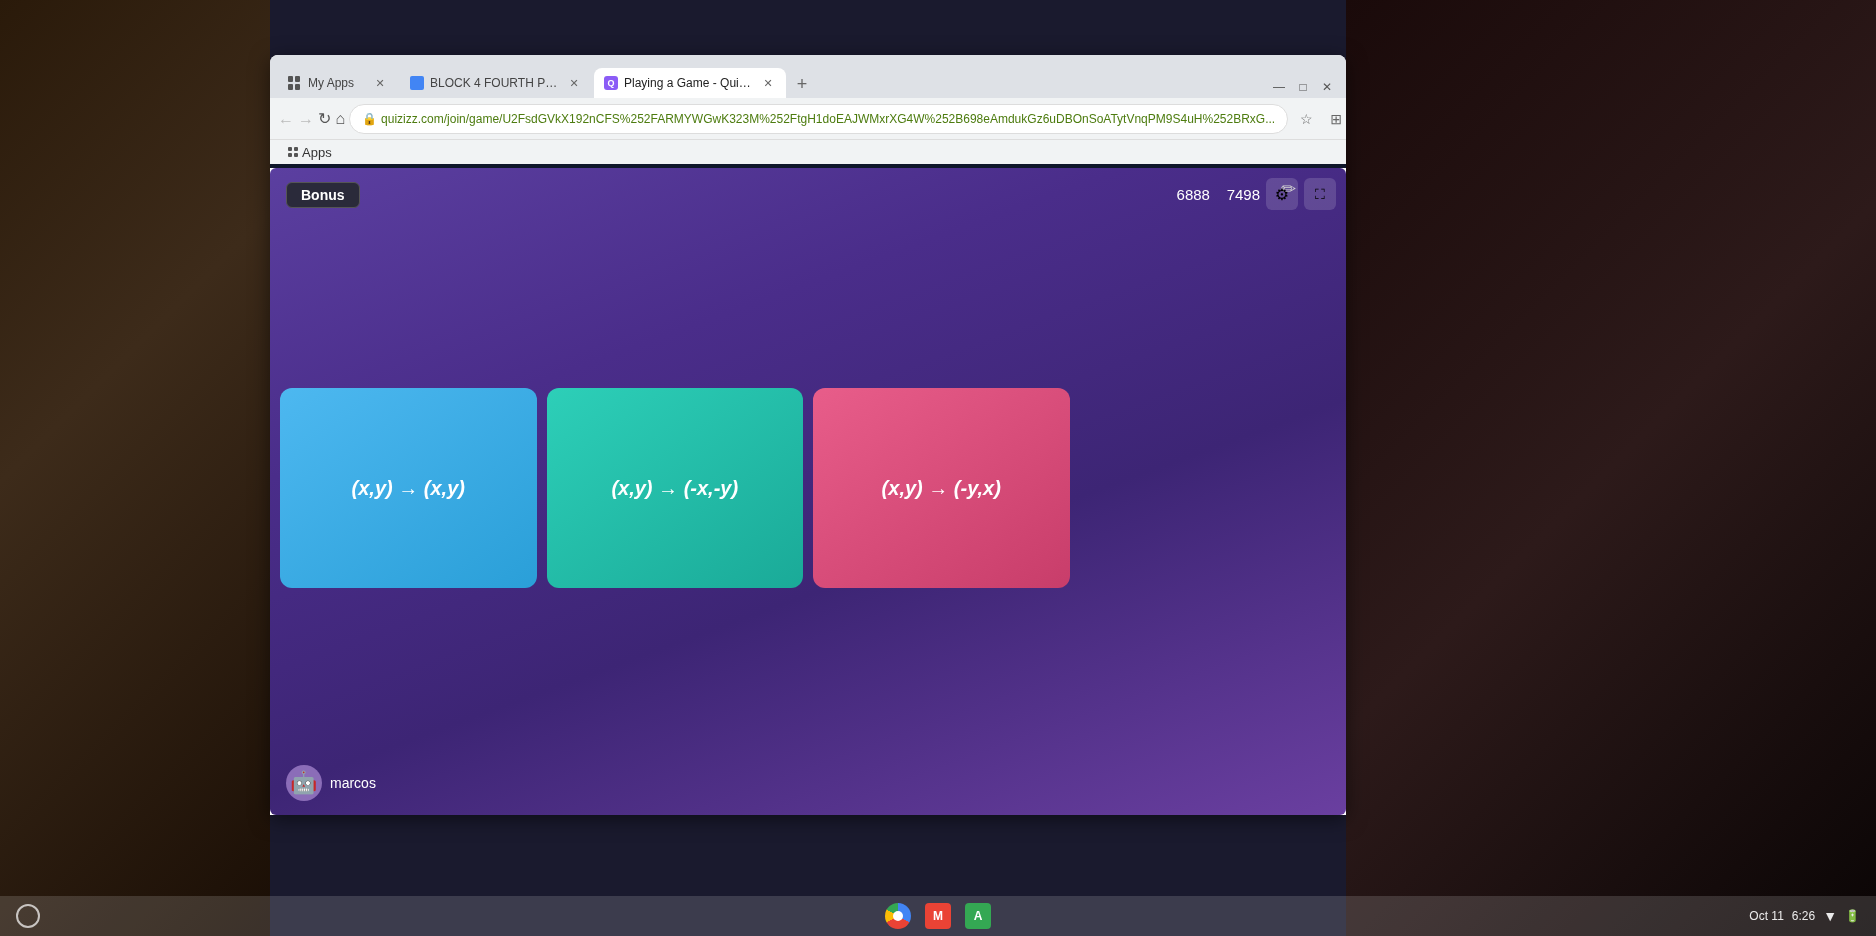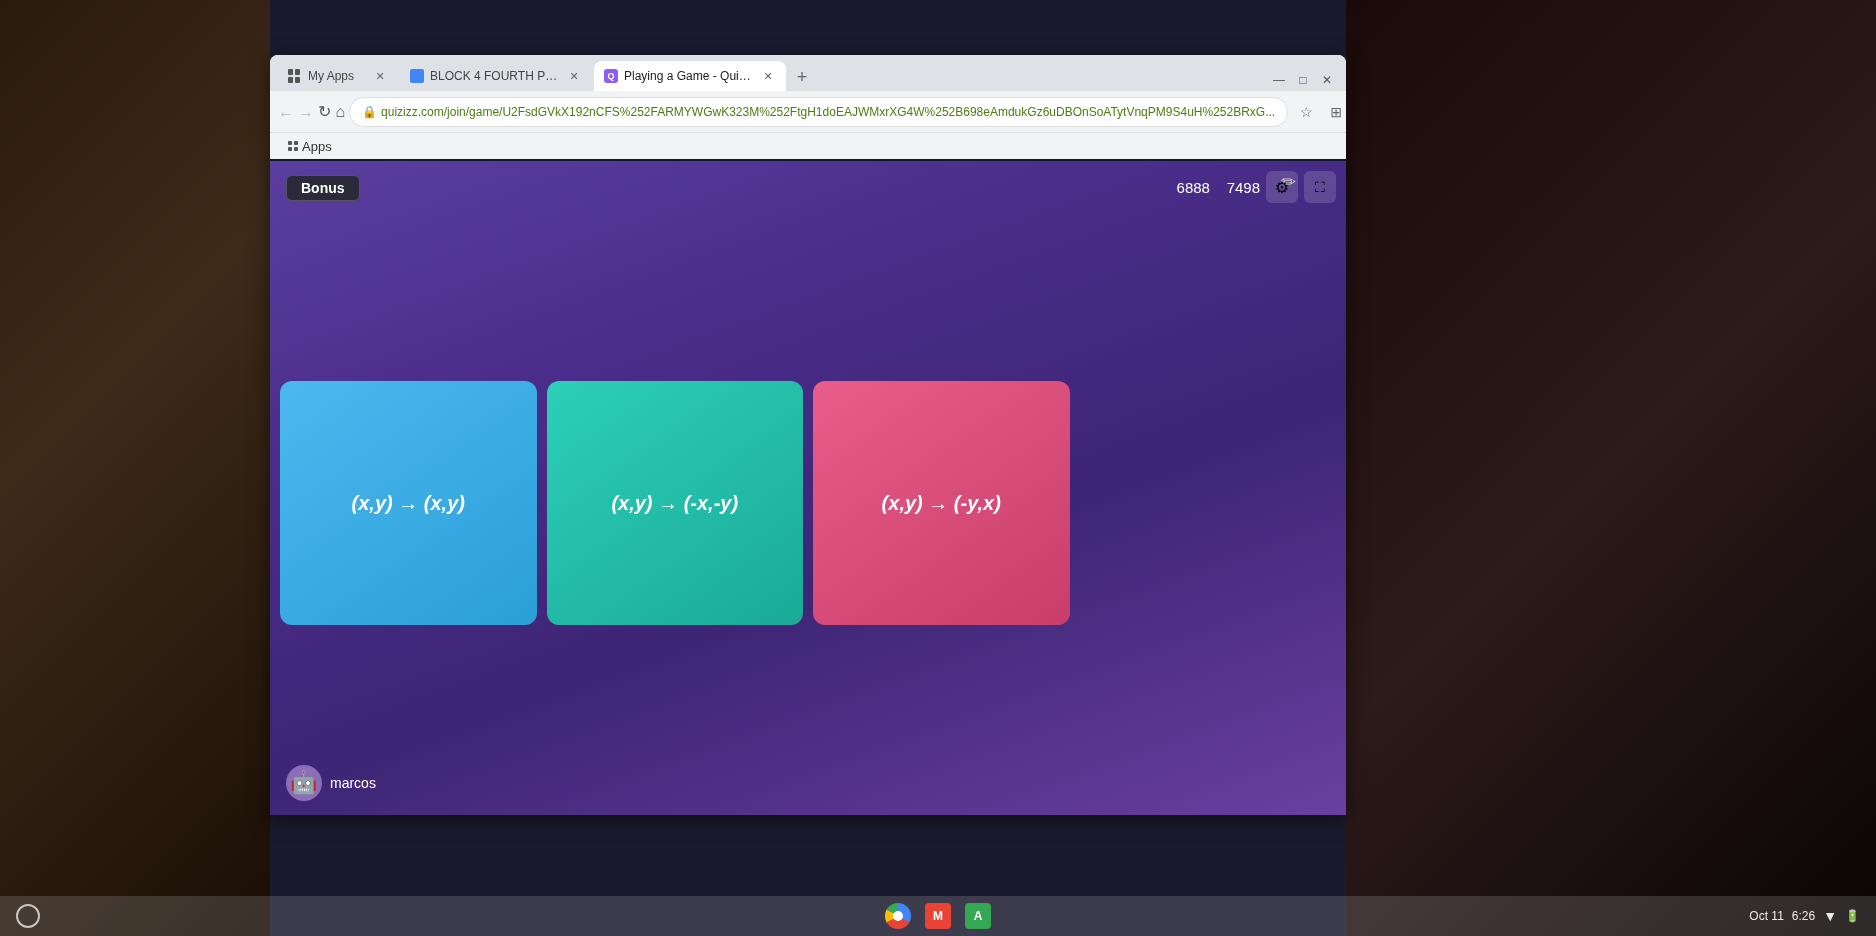--- a/index.html
+++ b/index.html
@@ -40,21 +40,21 @@
       box-shadow: 0 4px 20px rgba(0,0,0,0.5);
       z-index: 10;
       overflow: hidden;
       display: flex;
       flex-direction: column;
     }
 
     
     .tab-bar {
       background: #dee1e6;
-      height: 36px;
+      height: 43px;
       display: flex;
       align-items: flex-end;
       padding: 0 8px;
       gap: 2px;
       flex-shrink: 0;
     }
     .tab {
       height: 30px;
       background: #dee1e6;
       border-radius: 8px 8px 0 0;
@@ -160,21 +160,21 @@
       font-size: 14px;
     }
 
     
     .apps-row {
       background: #f1f3f4;
       height: 28px;
       display: flex;
       align-items: center;
       padding: 0 12px;
-      border-bottom: 2px solid #0f172a;
+      border-bottom: 4px solid #0f172a;
       flex-shrink: 0;
     }
     .apps-btn {
       display: flex;
       align-items: center;
       gap: 4px;
       font-size: 13px;
       color: #333;
       cursor: pointer;
       padding: 2px 6px;
@@ -201,20 +201,21 @@
       cursor: pointer;
       color: #555;
     }
 
     
     .page-content {
       flex: 1;
       background: linear-gradient(160deg, #5b3fa0 0%, #4a2d8a 30%, #3d2575 60%, #6a3fa0 100%);
       position: relative;
       overflow: hidden;
+      border-radius: 6px;
     }
 
     
     .bonus-badge {
       position: absolute;
       top: 14px;
       left: 16px;
       background: #2a2a3a;
       color: #fff;
       border: 1px solid #555;
@@ -302,21 +303,21 @@
       position: absolute;
       top: 220px;
       left: 10px;
       right: 10px;
       display: grid;
       grid-template-columns: repeat(4, 1fr);
       gap: 10px;
     }
 
     .answer-card {
-      height: 244px;
+      height: 200px;
       border-radius: 12px;
       display: flex;
       align-items: center;
       justify-content: center;
       cursor: pointer;
       font-size: 20px;
       font-weight: bold;
       color: #fff;
       text-align: center;
       padding: 16px;

